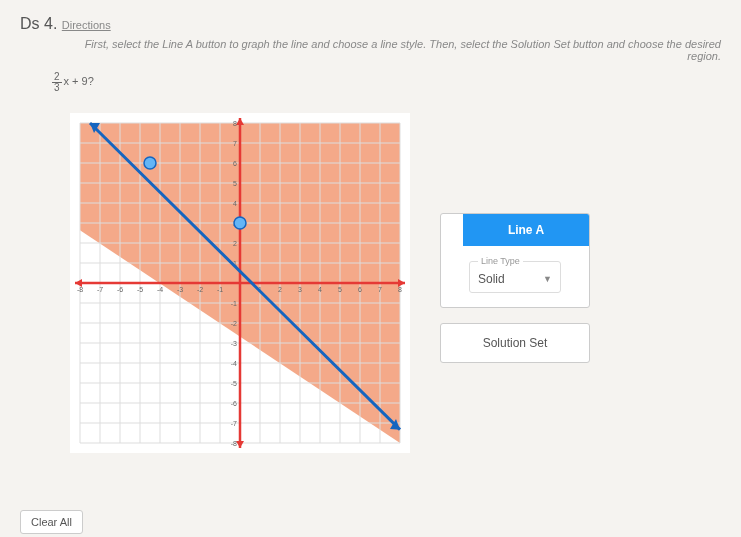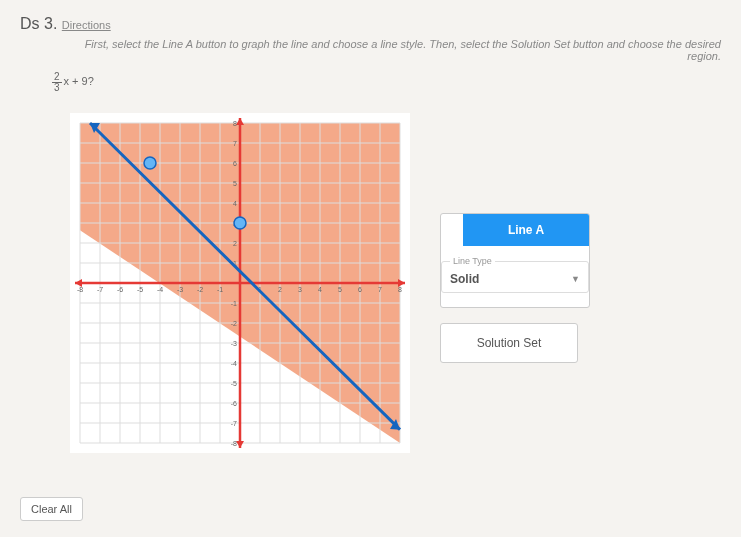--- a/index.html
+++ b/index.html
@@ -72,75 +72,74 @@
     .panel-header {
       background: #2196F3;
       color: #fff;
       padding: 9px;
       font-size: 12px;
       font-weight: bold;
       text-align: center;
       margin-left: 22px;
     }
     .panel-body {
-      padding: 10px 0 14px;
+      padding: 10px 28px 14px;
     }
     .linetype-fieldset {
       border: 1px solid #ddd;
       border-radius: 3px;
       padding: 6px 8px;
       position: relative;
     }
     .linetype-legend {
       font-size: 9px;
       color: #999;
       padding: 0 3px;
     }
     .dropdown {
       display: flex;
       justify-content: space-between;
       align-items: center;
       cursor: pointer;
       font-size: 12px;
       color: #555;
-      font-weight: bold;
     }
     .dropdown-caret {
       font-size: 9px;
       color: #888;
     }
     .solution-btn {
       background: #fff;
       border: 1px solid #ccc;
       border-radius: 3px;
       padding: 12px;
-      width: 138px;
+      width: 150px;
       font-size: 12px;
       color: #555;
       text-align: center;
       cursor: pointer;
     }
     .clear-btn {
       position: absolute;
-      bottom: 16px;
+      bottom: 3px;
       left: 20px;
       background: #fff;
       border: 1px solid #ccc;
       border-radius: 3px;
       padding: 5px 10px;
       font-size: 11px;
       color: #555;
       cursor: pointer;
     }
   </style>
 </head>
 <body>
 
 <div>
-  <span>Ds 3.</span>
+  <span>Ds 4.</span>
   <span class="header-link">Directions</span>
 </div>
 <div class="directions">First, select the Line A button to graph the line and choose a line style. Then, select the Solution Set button and choose the desired region.</div>
 <div class="question">
   <span class="frac">
       <span class="num">2</span>
       <span class="den">3</span>
     </span><span>x + 9?</span>
 </div>
 

